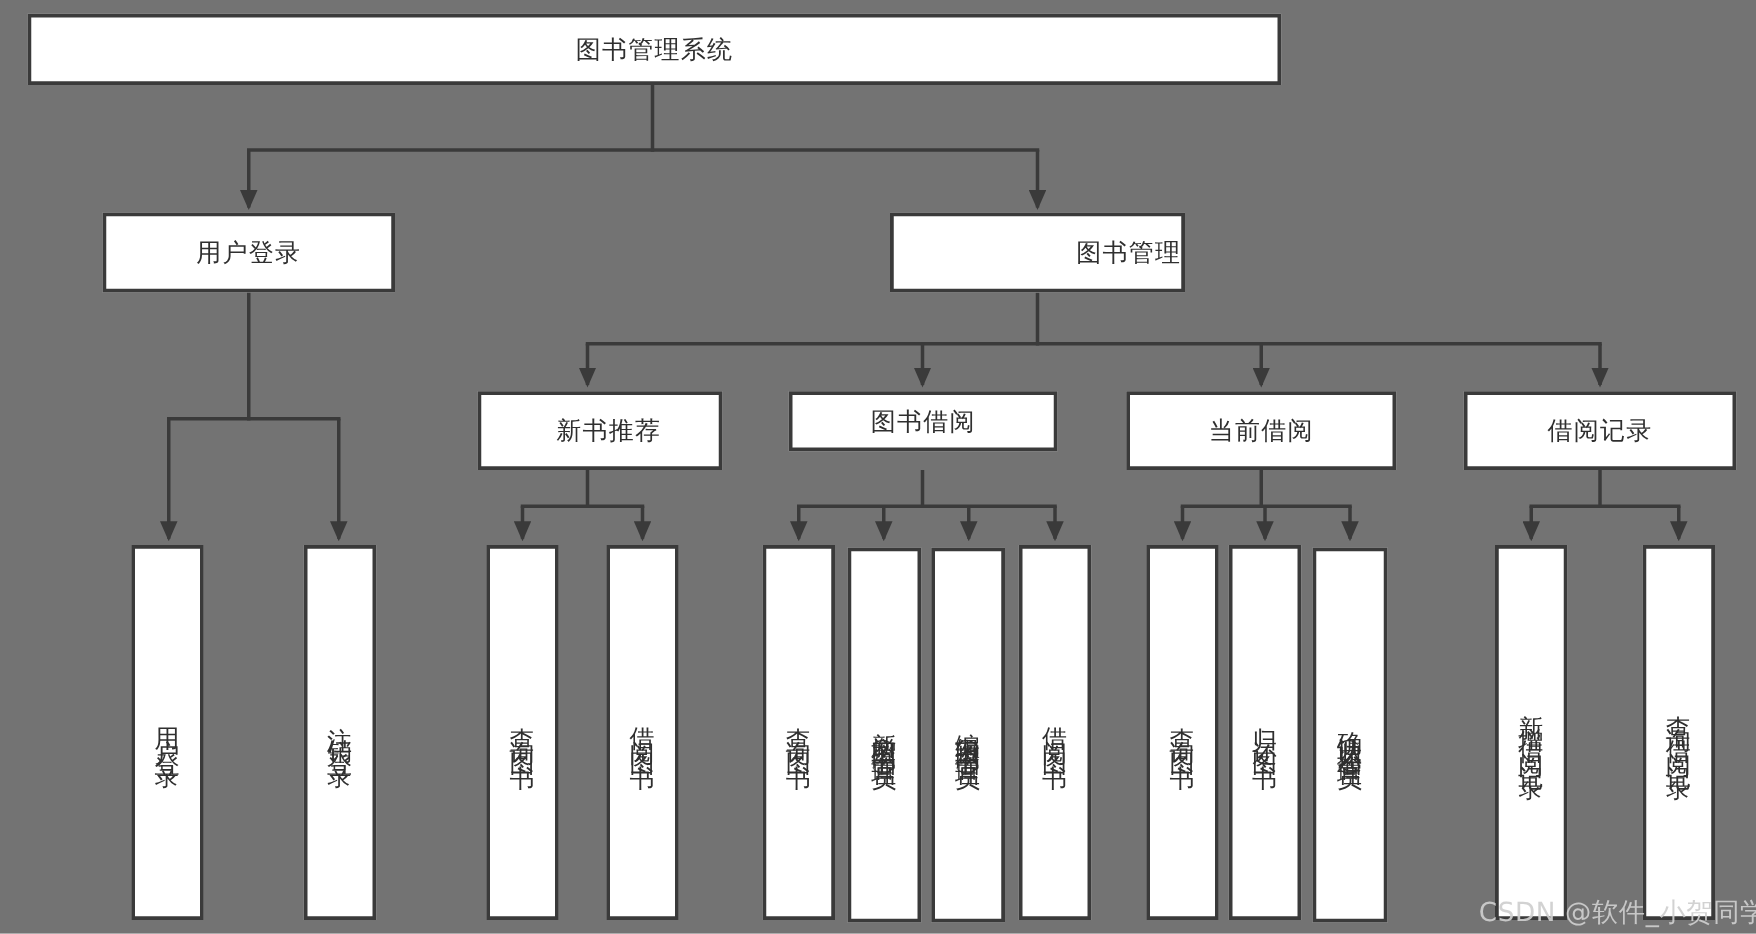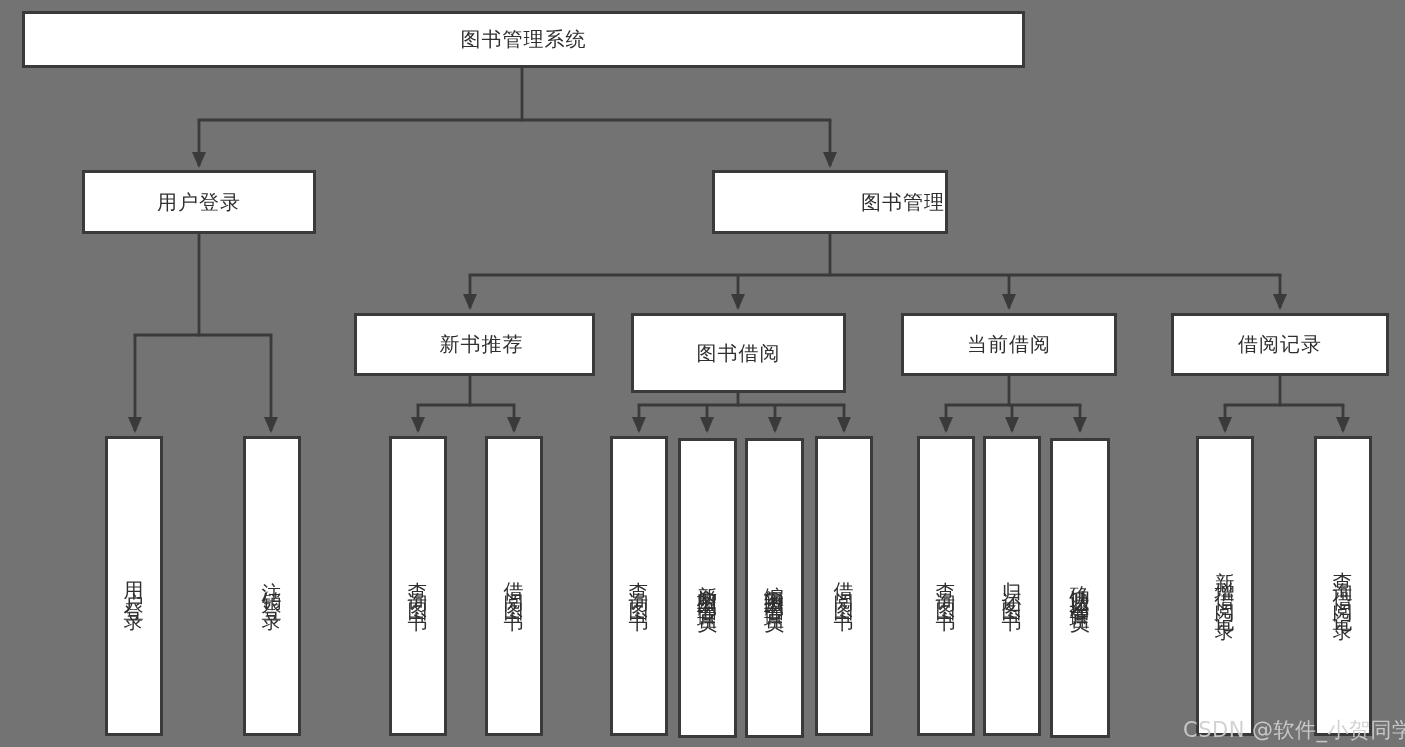--- a/index.html
+++ b/index.html
@@ -127,24 +127,24 @@
     <span>图书管理系统</span>
   </div>
 
   <div class="box" style="left:82px; top:170px; width:234px; height:64px;">
     <span>用户登录</span>
   </div>
   <div class="box" style="left:712px; top:170px; width:236px; height:64px;justify-content:flex-end;">
     <span>图书管理</span>
   </div>
 
-  <div class="box" style="left:354px; top:313px; width:241px; height:63px;padding-left:14px;">
+  <div class="box" style="left:382px; top:313px; width:196px; height:63px;padding-left:14px;">
     <span>新书推荐</span>
   </div>
-  <div class="box" style="left:631px; top:313px; width:215px; height:80px;">
+  <div class="box" style="left:631px; top:313px; width:215px; height:48px;">
     <span>图书借阅</span>
   </div>
   <div class="box" style="left:1171px; top:313px; width:218px; height:63px;">
     <span>借阅记录</span>
   </div>
   <div class="box" style="left:901px; top:313px; width:216px; height:63px;">
     <span>当前借阅</span>
   </div>
 
   <div class="box leaf" style="left:105px; top:436px; width:58px; height:300px;">

